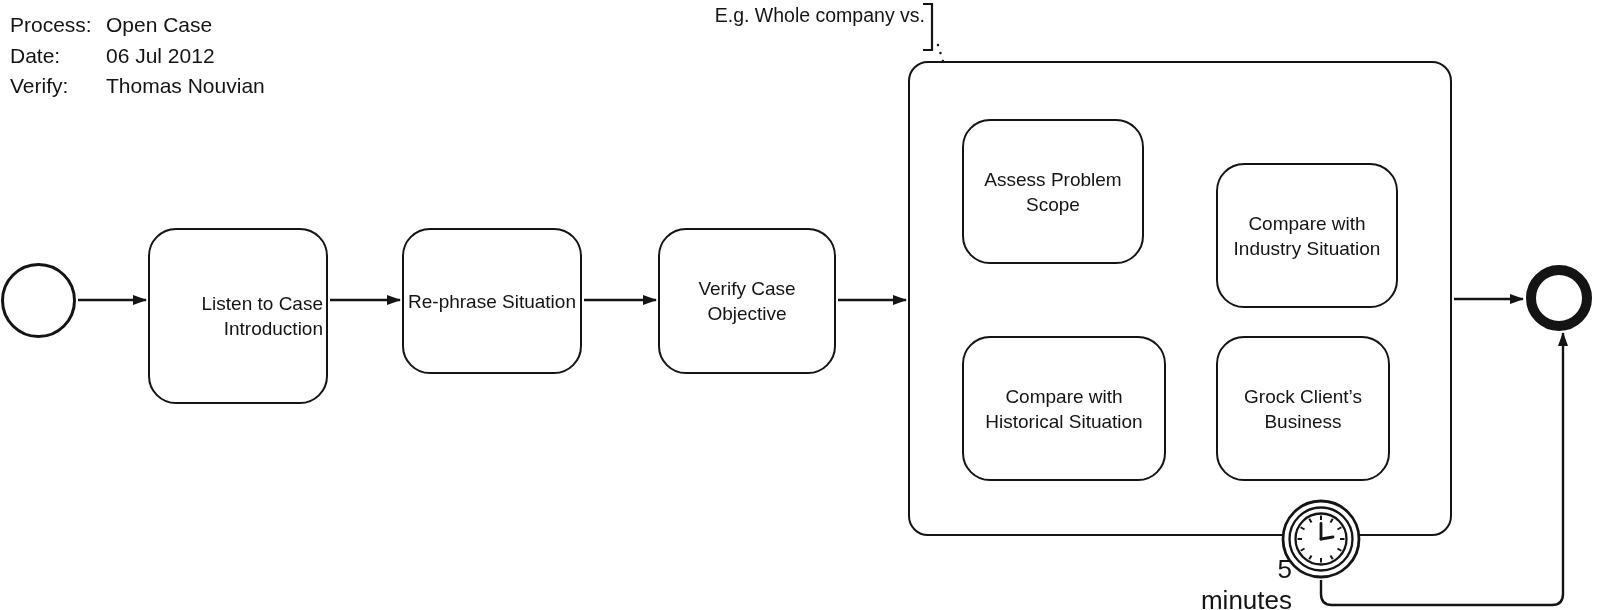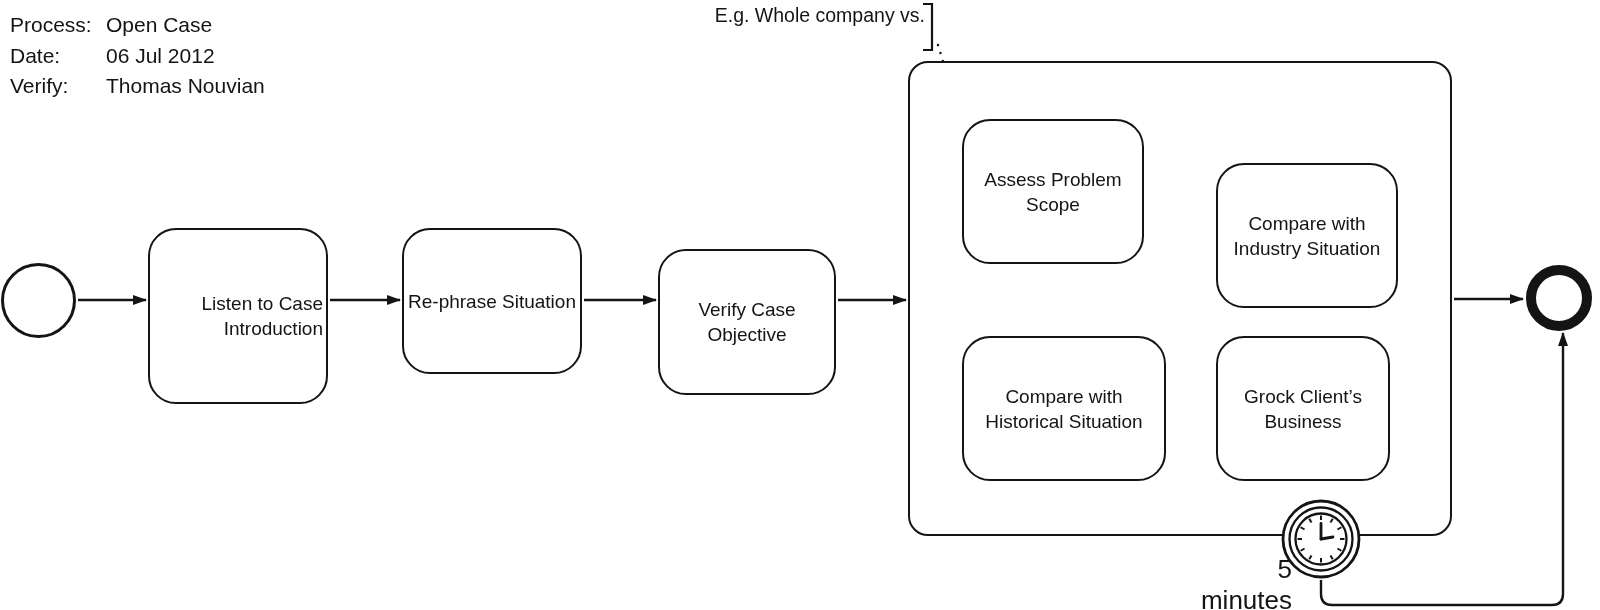--- a/index.html
+++ b/index.html
@@ -79,21 +79,21 @@
   </div>
 
   <div class="event-start"></div>
 
   <div class="task" style="left:148px;top:228px;width:180px;height:176px;text-align:right;">
     <span>Listen to Case Introduction</span>
   </div>
   <div class="task" style="left:402px;top:228px;width:180px;height:146px;text-align:center;">
     <span>Re-phrase Situation</span>
   </div>
-  <div class="task" style="left:658px;top:228px;width:178px;height:146px;margin-top:21px;">
+  <div class="task" style="left:658px;top:228px;width:178px;height:146px;">
     <span>Verify Case Objective</span>
   </div>
 
   <div class="subprocess" style="left:908px;top:61px;width:544px;height:475px;"></div>
 
   <div class="task" style="left:962px;top:119px;width:182px;height:145px;">
     <span>Assess Problem Scope</span>
   </div>
   <div class="task" style="left:1216px;top:119px;width:182px;height:145px;margin-top:44px;">
     <span>Compare with Industry Situation</span>

